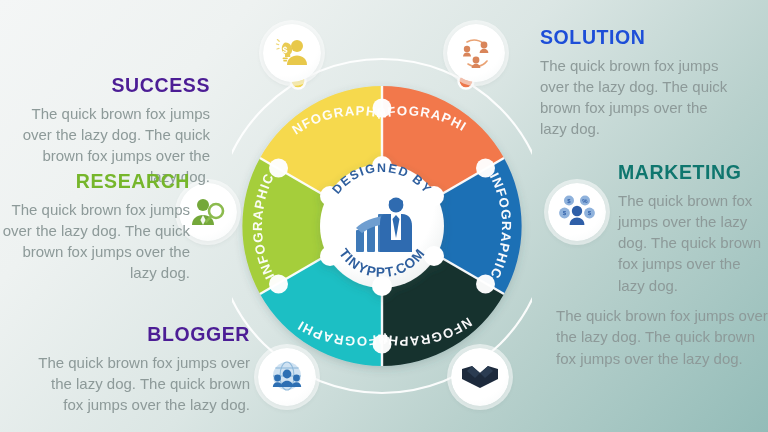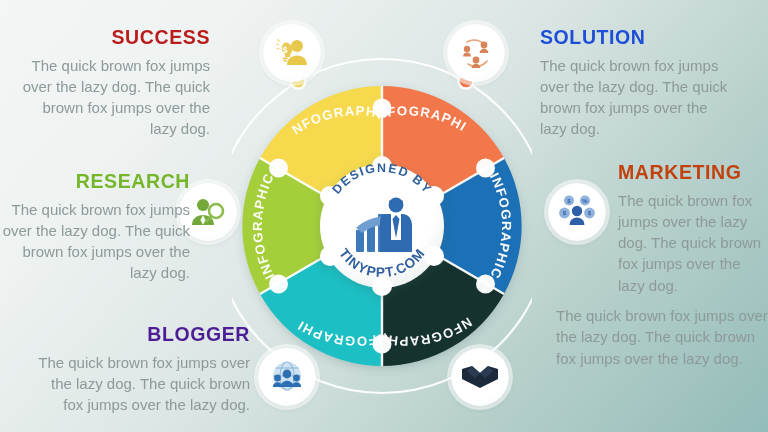--- a/index.html
+++ b/index.html
@@ -296,41 +296,41 @@
       </g>
       <g fill="none" stroke="#8cbb4e" stroke-width="2.6">
         <circle cx="28" cy="19" r="7"></circle>
         <line x1="23.2" y1="24.2" x2="18.5" y2="29.5" stroke-linecap="round"></line>
       </g>
       <circle cx="28" cy="19" r="4.6" fill="#ffffff" opacity=".75"></circle>
     </svg>
   </div>
 
   <div class="block ta-r" id="blk-success">
-    <div class="title" style="color: #b91c1c;">SUCCESS</div>
+    <div class="title" style="color: #4c1d95; margin-top: 48px;">SUCCESS</div>
     <div class="body">The quick brown fox jumps over the lazy dog. The quick brown fox jumps over the lazy dog.</div>
   </div>
 
   <div class="block ta-r" id="blk-research">
     <div class="title" style="color: rgb(118, 182, 43);">RESEARCH</div>
     <div class="body">The quick brown fox jumps over the lazy dog. The quick brown fox jumps over the lazy dog.</div>
   </div>
 
   <div class="block ta-r" id="blk-blogger">
     <div class="title" style="color: #4c1d95;">BLOGGER</div>
     <div class="body">The quick brown fox jumps over the lazy dog. The quick brown fox jumps over the lazy dog.</div>
   </div>
 
   <div class="block ta-l" id="blk-solution">
     <div class="title" style="color: #1d4ed8;">SOLUTION</div>
     <div class="body">The quick brown fox jumps over the lazy dog. The quick brown fox jumps over the lazy dog.</div>
   </div>
 
   <div class="block ta-l" id="blk-marketing">
-    <div class="title" style="color: #c2410c;">MARKETING</div>
+    <div class="title" style="color: #0f766e;">MARKETING</div>
     <div class="body">The quick brown fox jumps over the lazy dog. The quick brown fox jumps over the lazy dog.</div>
   </div>
 
   <div class="block ta-l" id="blk-timeline">
     <div class="body">The quick brown fox jumps over the lazy dog. The quick brown fox jumps over the lazy dog.</div>
   </div>
 
 </div>
 
 </body></html>

